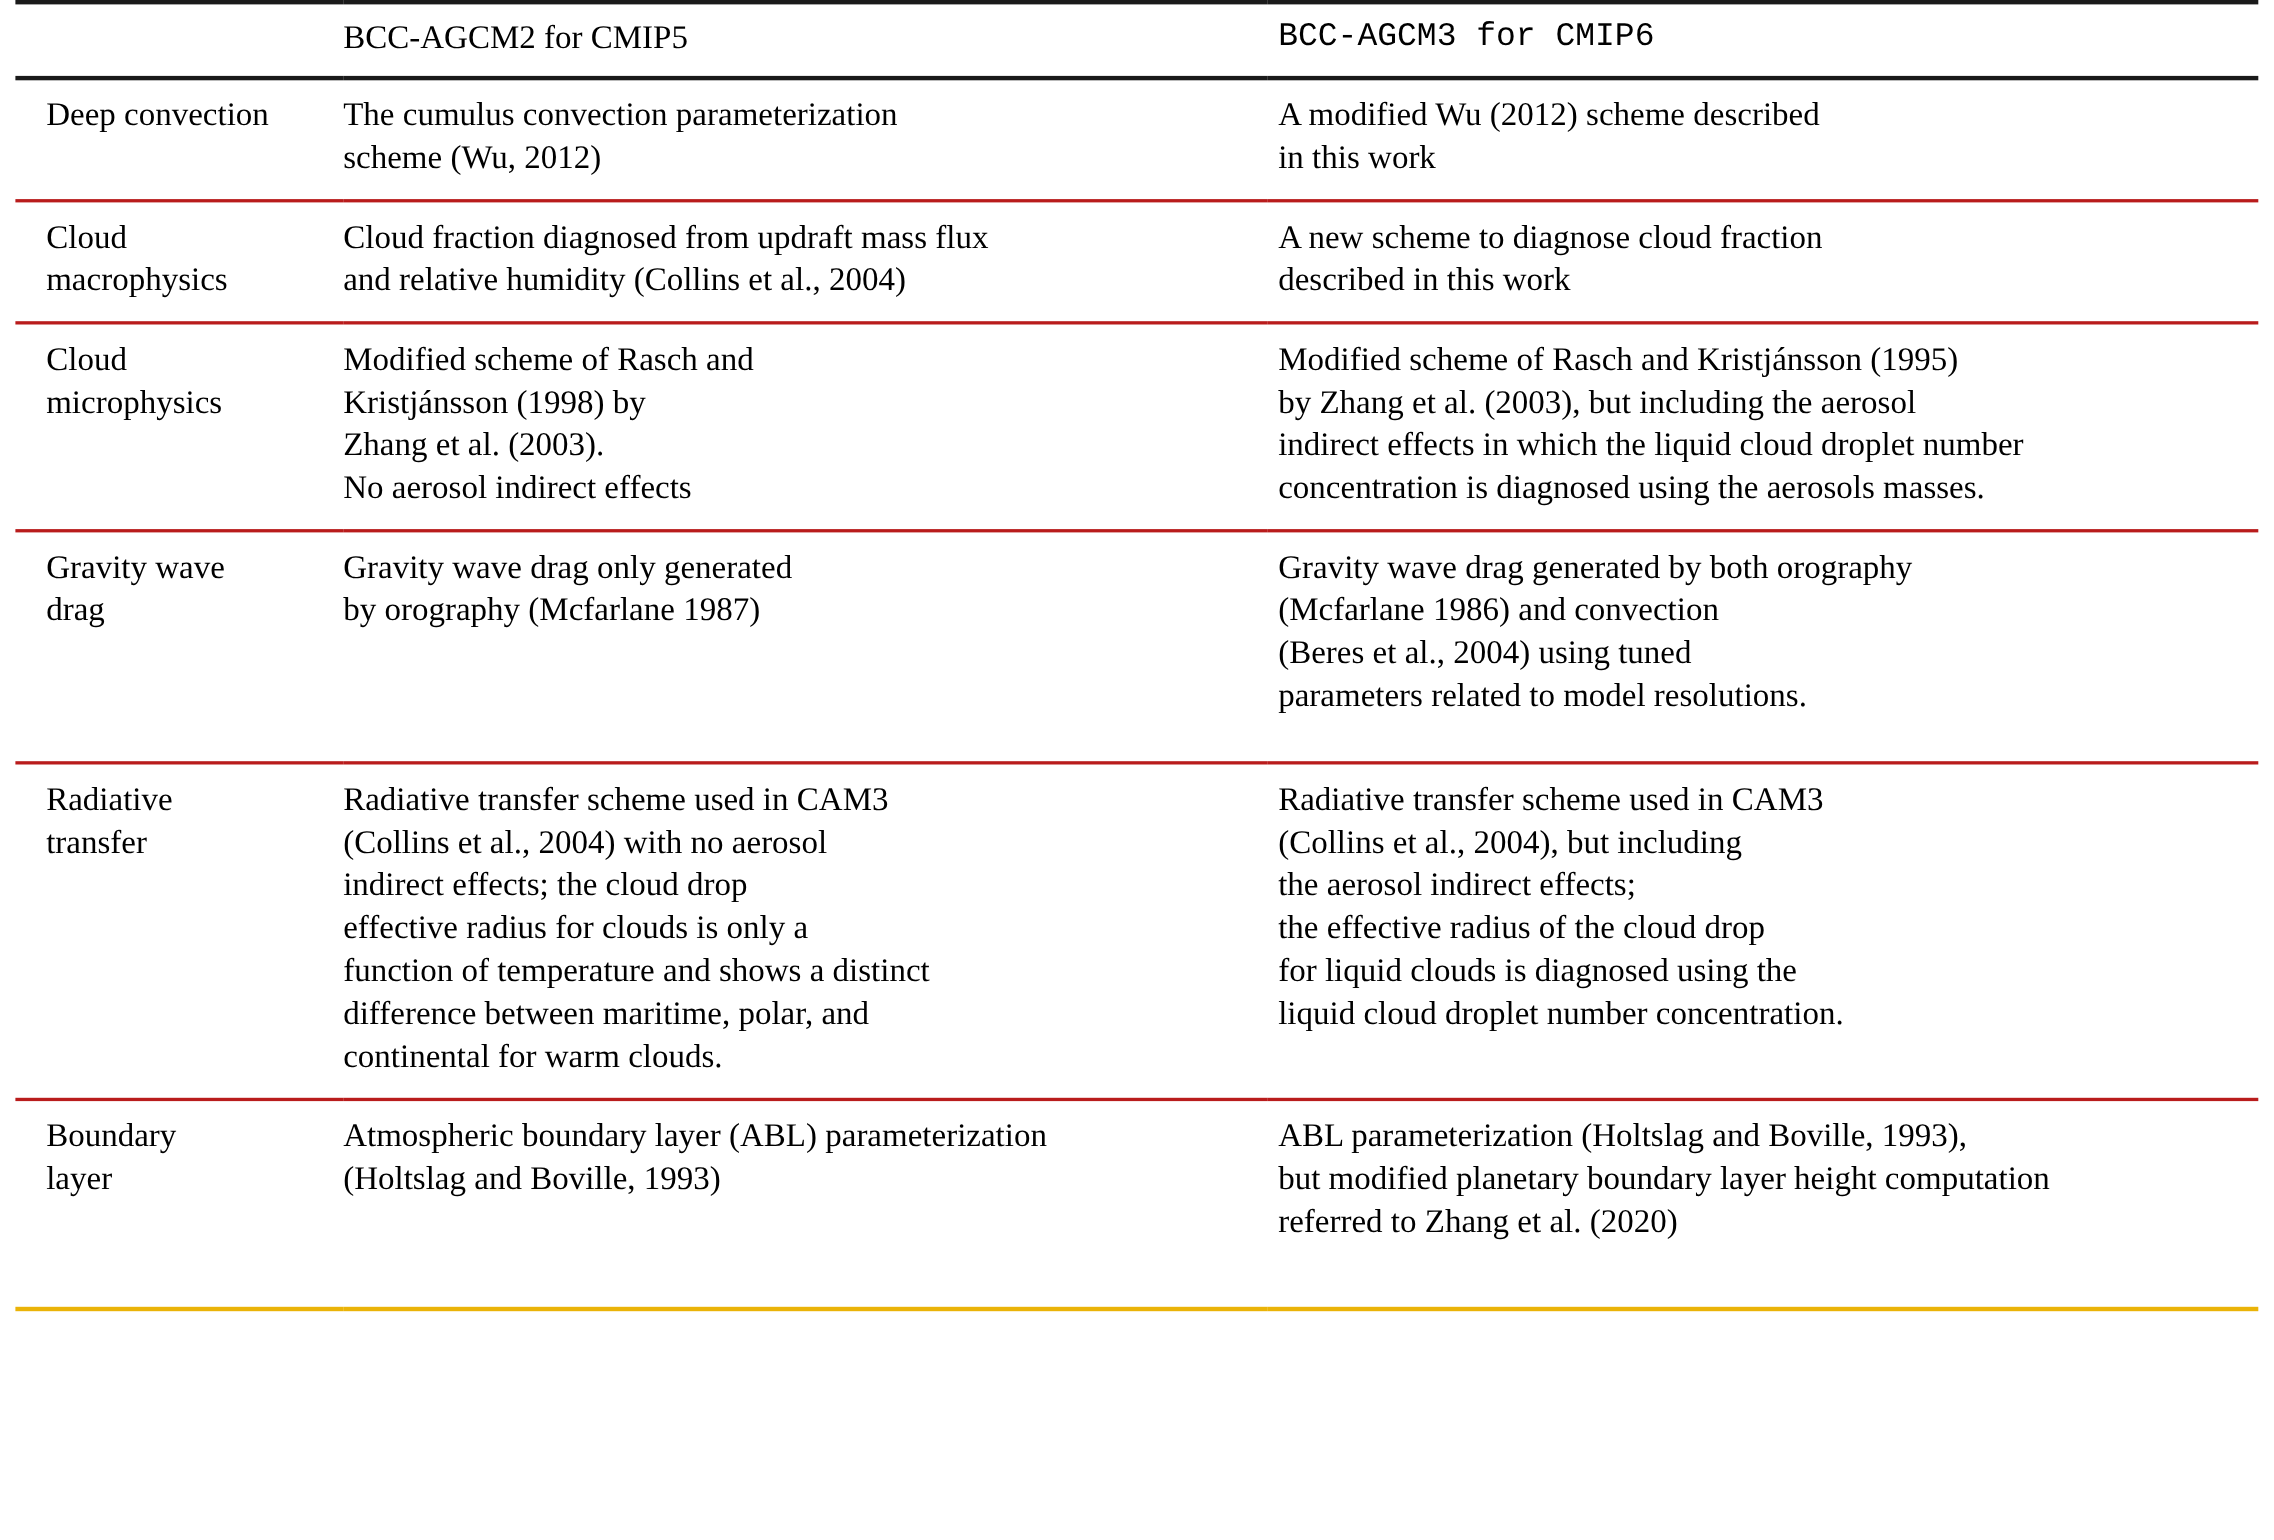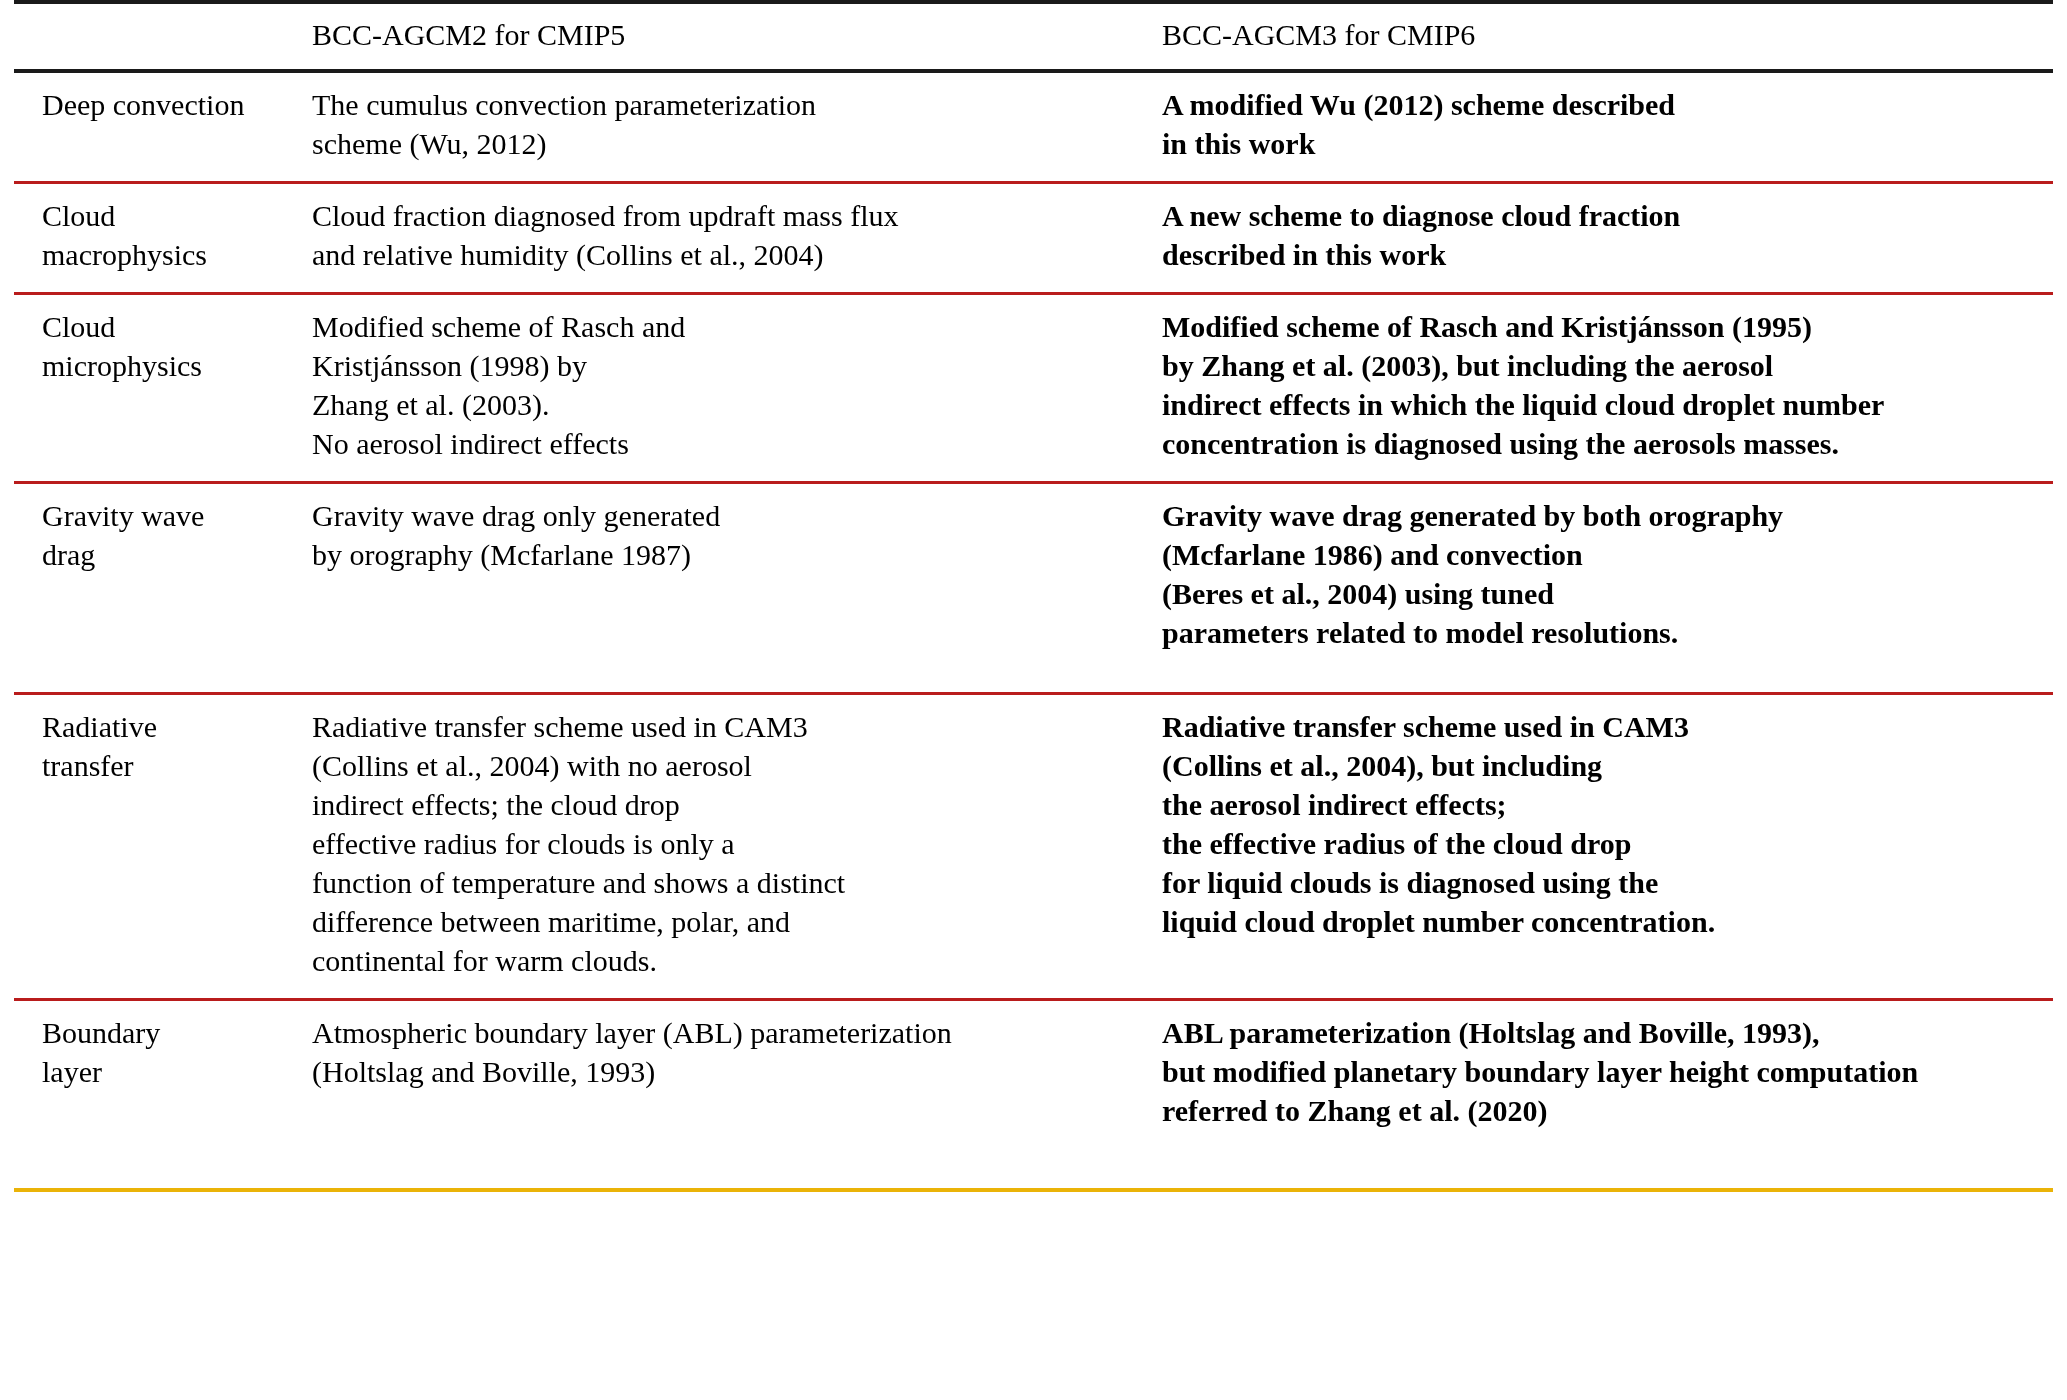--- a/index.html
+++ b/index.html
@@ -45,20 +45,21 @@
   }
 
   table.param-table thead tr.header-row > th.h-label {
     padding-left: 28px;
   }
   table.param-table thead tr.header-row > th.h-c5 {
     padding-left: 0px;
   }
   table.param-table thead tr.header-row > th.h-c6 {
     padding-left: 10px;
+    font-family: Liberation Mono, monospace;
   }
 
   table.param-table tbody tr.data-row > td {
     border-bottom: 3px solid #b91c1c;
     vertical-align: top;
     padding: 12px 0 26px 0;
   }
 
   table.param-table tbody tr.data-row:last-child > td {
     border-bottom: 4px solid #eab308;
@@ -68,21 +69,20 @@
     padding-left: 28px !important;
     padding-right: 10px;
   }
   td.cell-c5 {
     padding-left: 0px !important;
     padding-right: 22px;
   }
   td.cell-c6 {
     padding-left: 10px !important;
     padding-right: 4px;
-    font-weight: bold;
   }
 
   .lines span {
     display: block;
     white-space: pre;
   }
 
   .pad-bottom-lg > td { padding-bottom: 58px !important; }
   .pad-bottom-md > td { padding-bottom: 40px !important; }
   .pad-bottom-sm > td { padding-bottom: 18px !important; }

